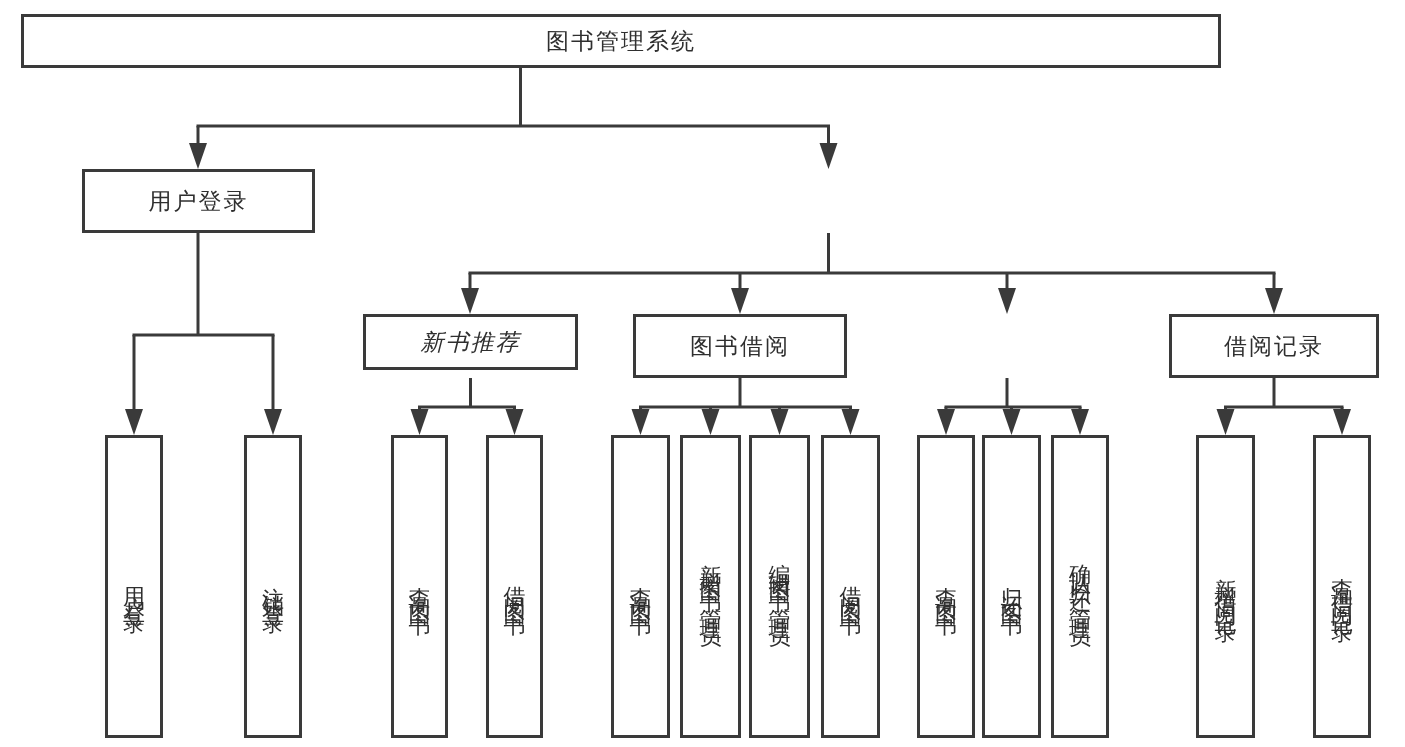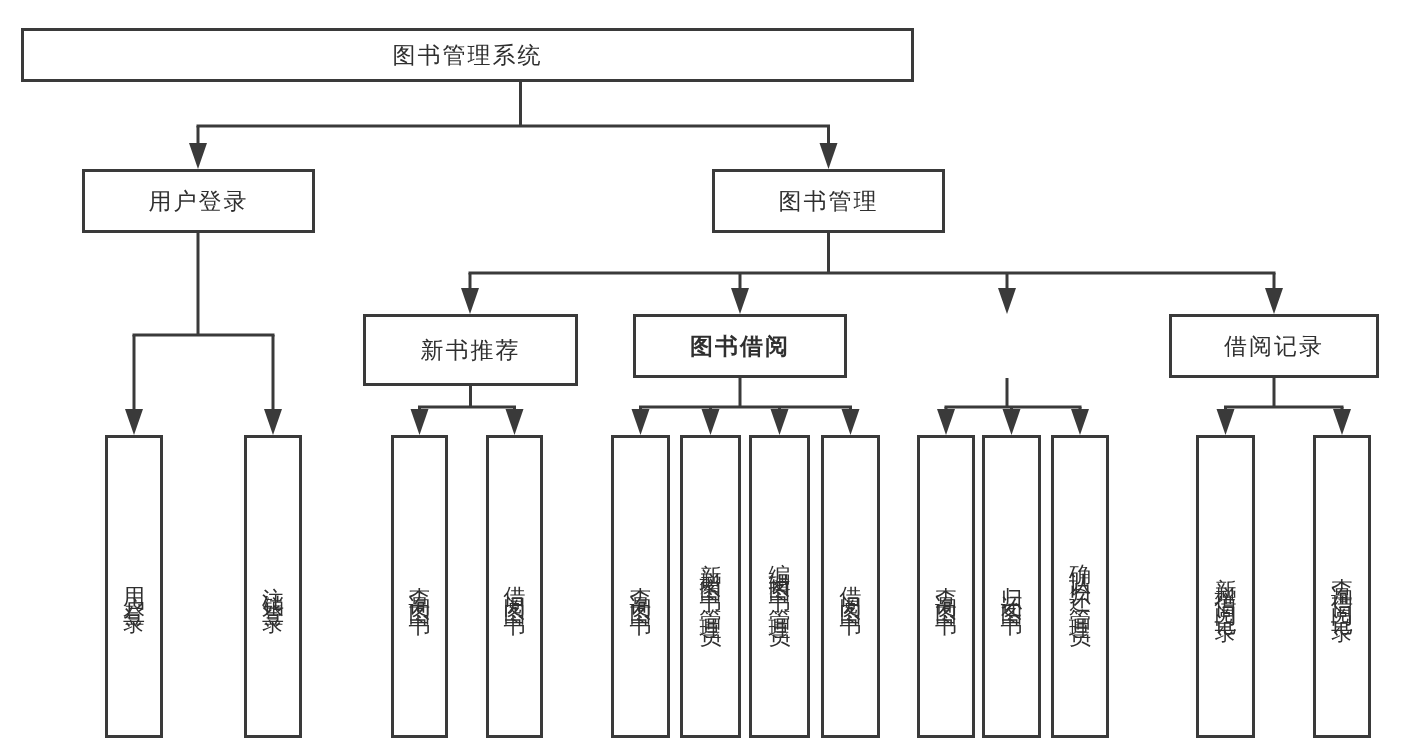--- a/index.html
+++ b/index.html
@@ -110,27 +110,26 @@
       <line x1="1080" y1="407" x2="1080" y2="412" stroke="#3a3a3a" stroke-width="3"></line>
       <polygon points="1071,409 1089,409 1080,435" fill="#3a3a3a"></polygon>
       <line x1="1274" y1="378" x2="1274" y2="407" stroke="#3a3a3a" stroke-width="3"></line>
       <line x1="1224" y1="407" x2="1343.5" y2="407" stroke="#3a3a3a" stroke-width="3"></line>
       <line x1="1225.5" y1="407" x2="1225.5" y2="412" stroke="#3a3a3a" stroke-width="3"></line>
       <polygon points="1216.5,409 1234.5,409 1225.5,435" fill="#3a3a3a"></polygon>
       <line x1="1342" y1="407" x2="1342" y2="412" stroke="#3a3a3a" stroke-width="3"></line>
       <polygon points="1333,409 1351,409 1342,435" fill="#3a3a3a"></polygon>
     </svg>
 
-  <div class="node h-node" style="left:21px;top:28px;width:893px;height:54px;">图书管理系统</div>
+  <div class="node h-node" style="left:21px;top:14px;width:1200px;height:54px;">图书管理系统</div>
 
   <div class="node h-node" style="left:82px;top:169px;width:233px;height:64px;">用户登录</div>
-  <div class="node h-node" style="left:712px;top:169px;width:233px;height:64px;">图书管理</div>
 
-  <div class="node h-node" style="left:363px;top:314px;width:215px;height:72px;">新书推荐</div>
-  <div class="node h-node" style="left:633px;top:314px;width:214px;height:64px;font-weight:bold;">图书借阅</div>
+  <div class="node h-node" style="left:363px;top:314px;width:215px;height:56px;font-style:italic;">新书推荐</div>
+  <div class="node h-node" style="left:633px;top:314px;width:214px;height:64px;">图书借阅</div>
   <div class="node h-node" style="left:1169px;top:314px;width:210px;height:64px;">借阅记录</div>
 
   <div class="node v-node" style="left:105px;top:435px;width:58px;height:303px;">
     <span>用户登录</span>
     </div>
   <div class="node v-node" style="left:244px;top:435px;width:58px;height:303px;">
     <span>注销登录</span>
     </div>
 
   <div class="node v-node" style="left:391px;top:435px;width:57px;height:303px;">

